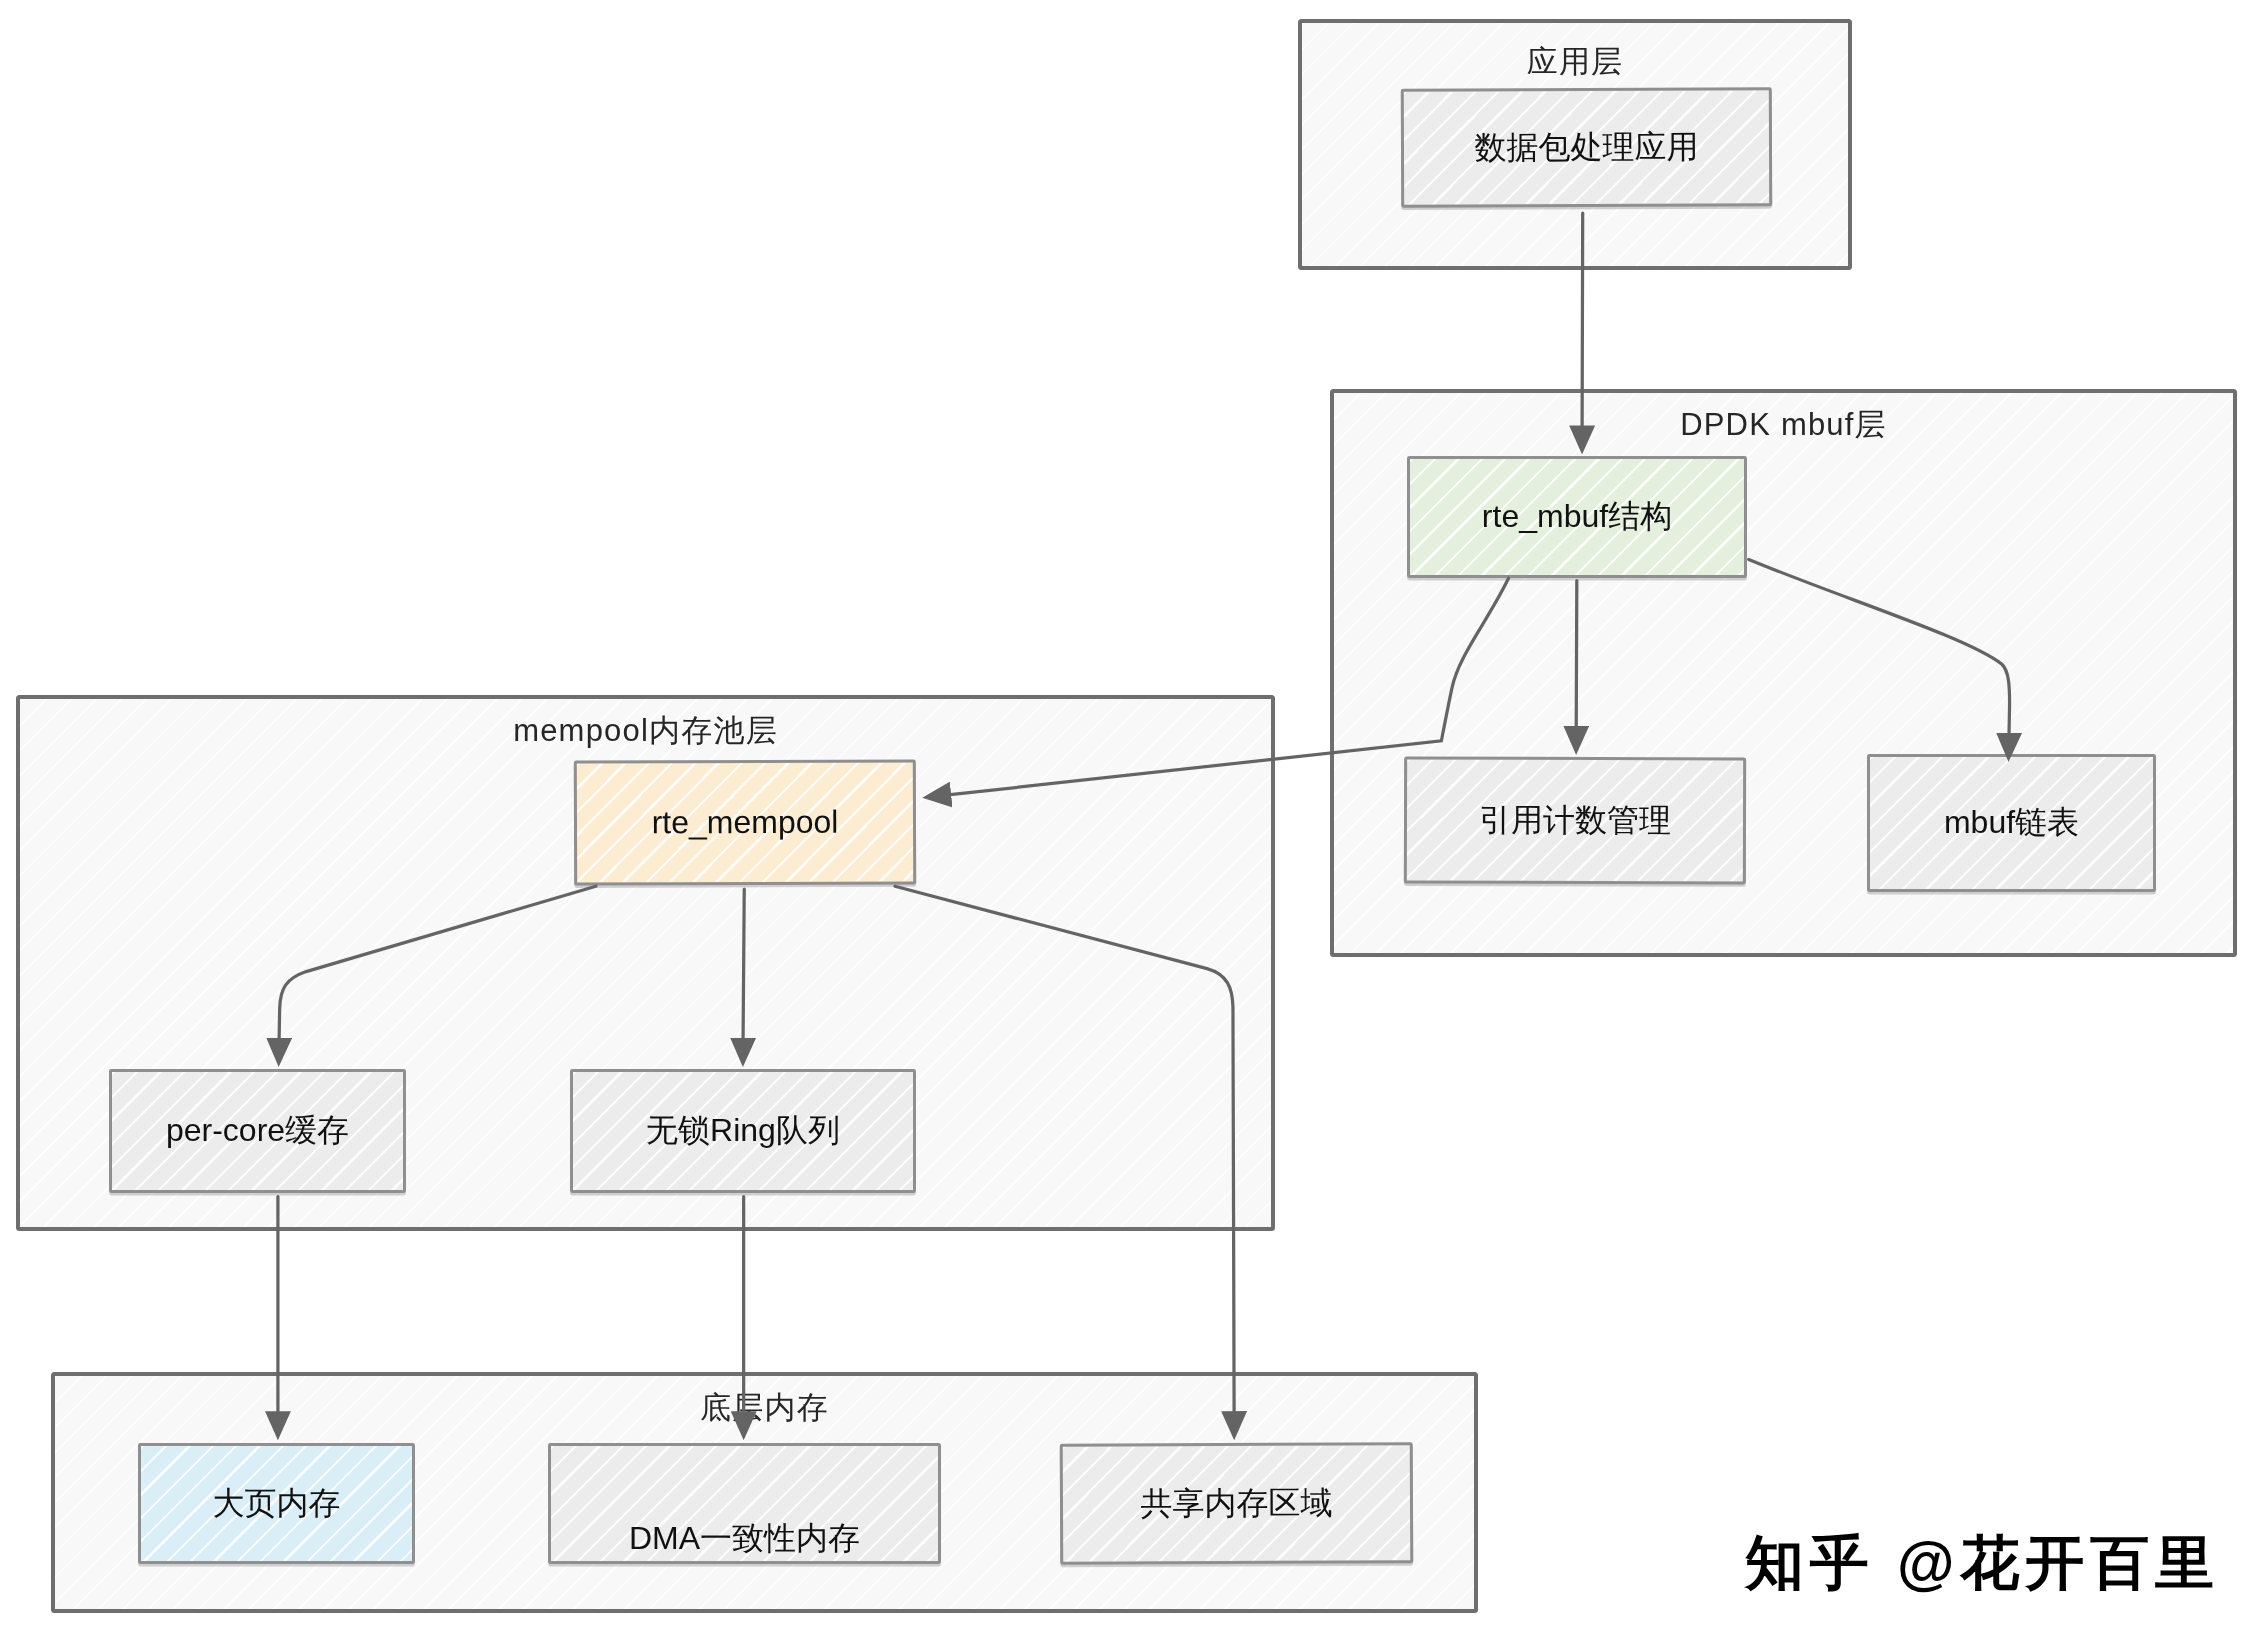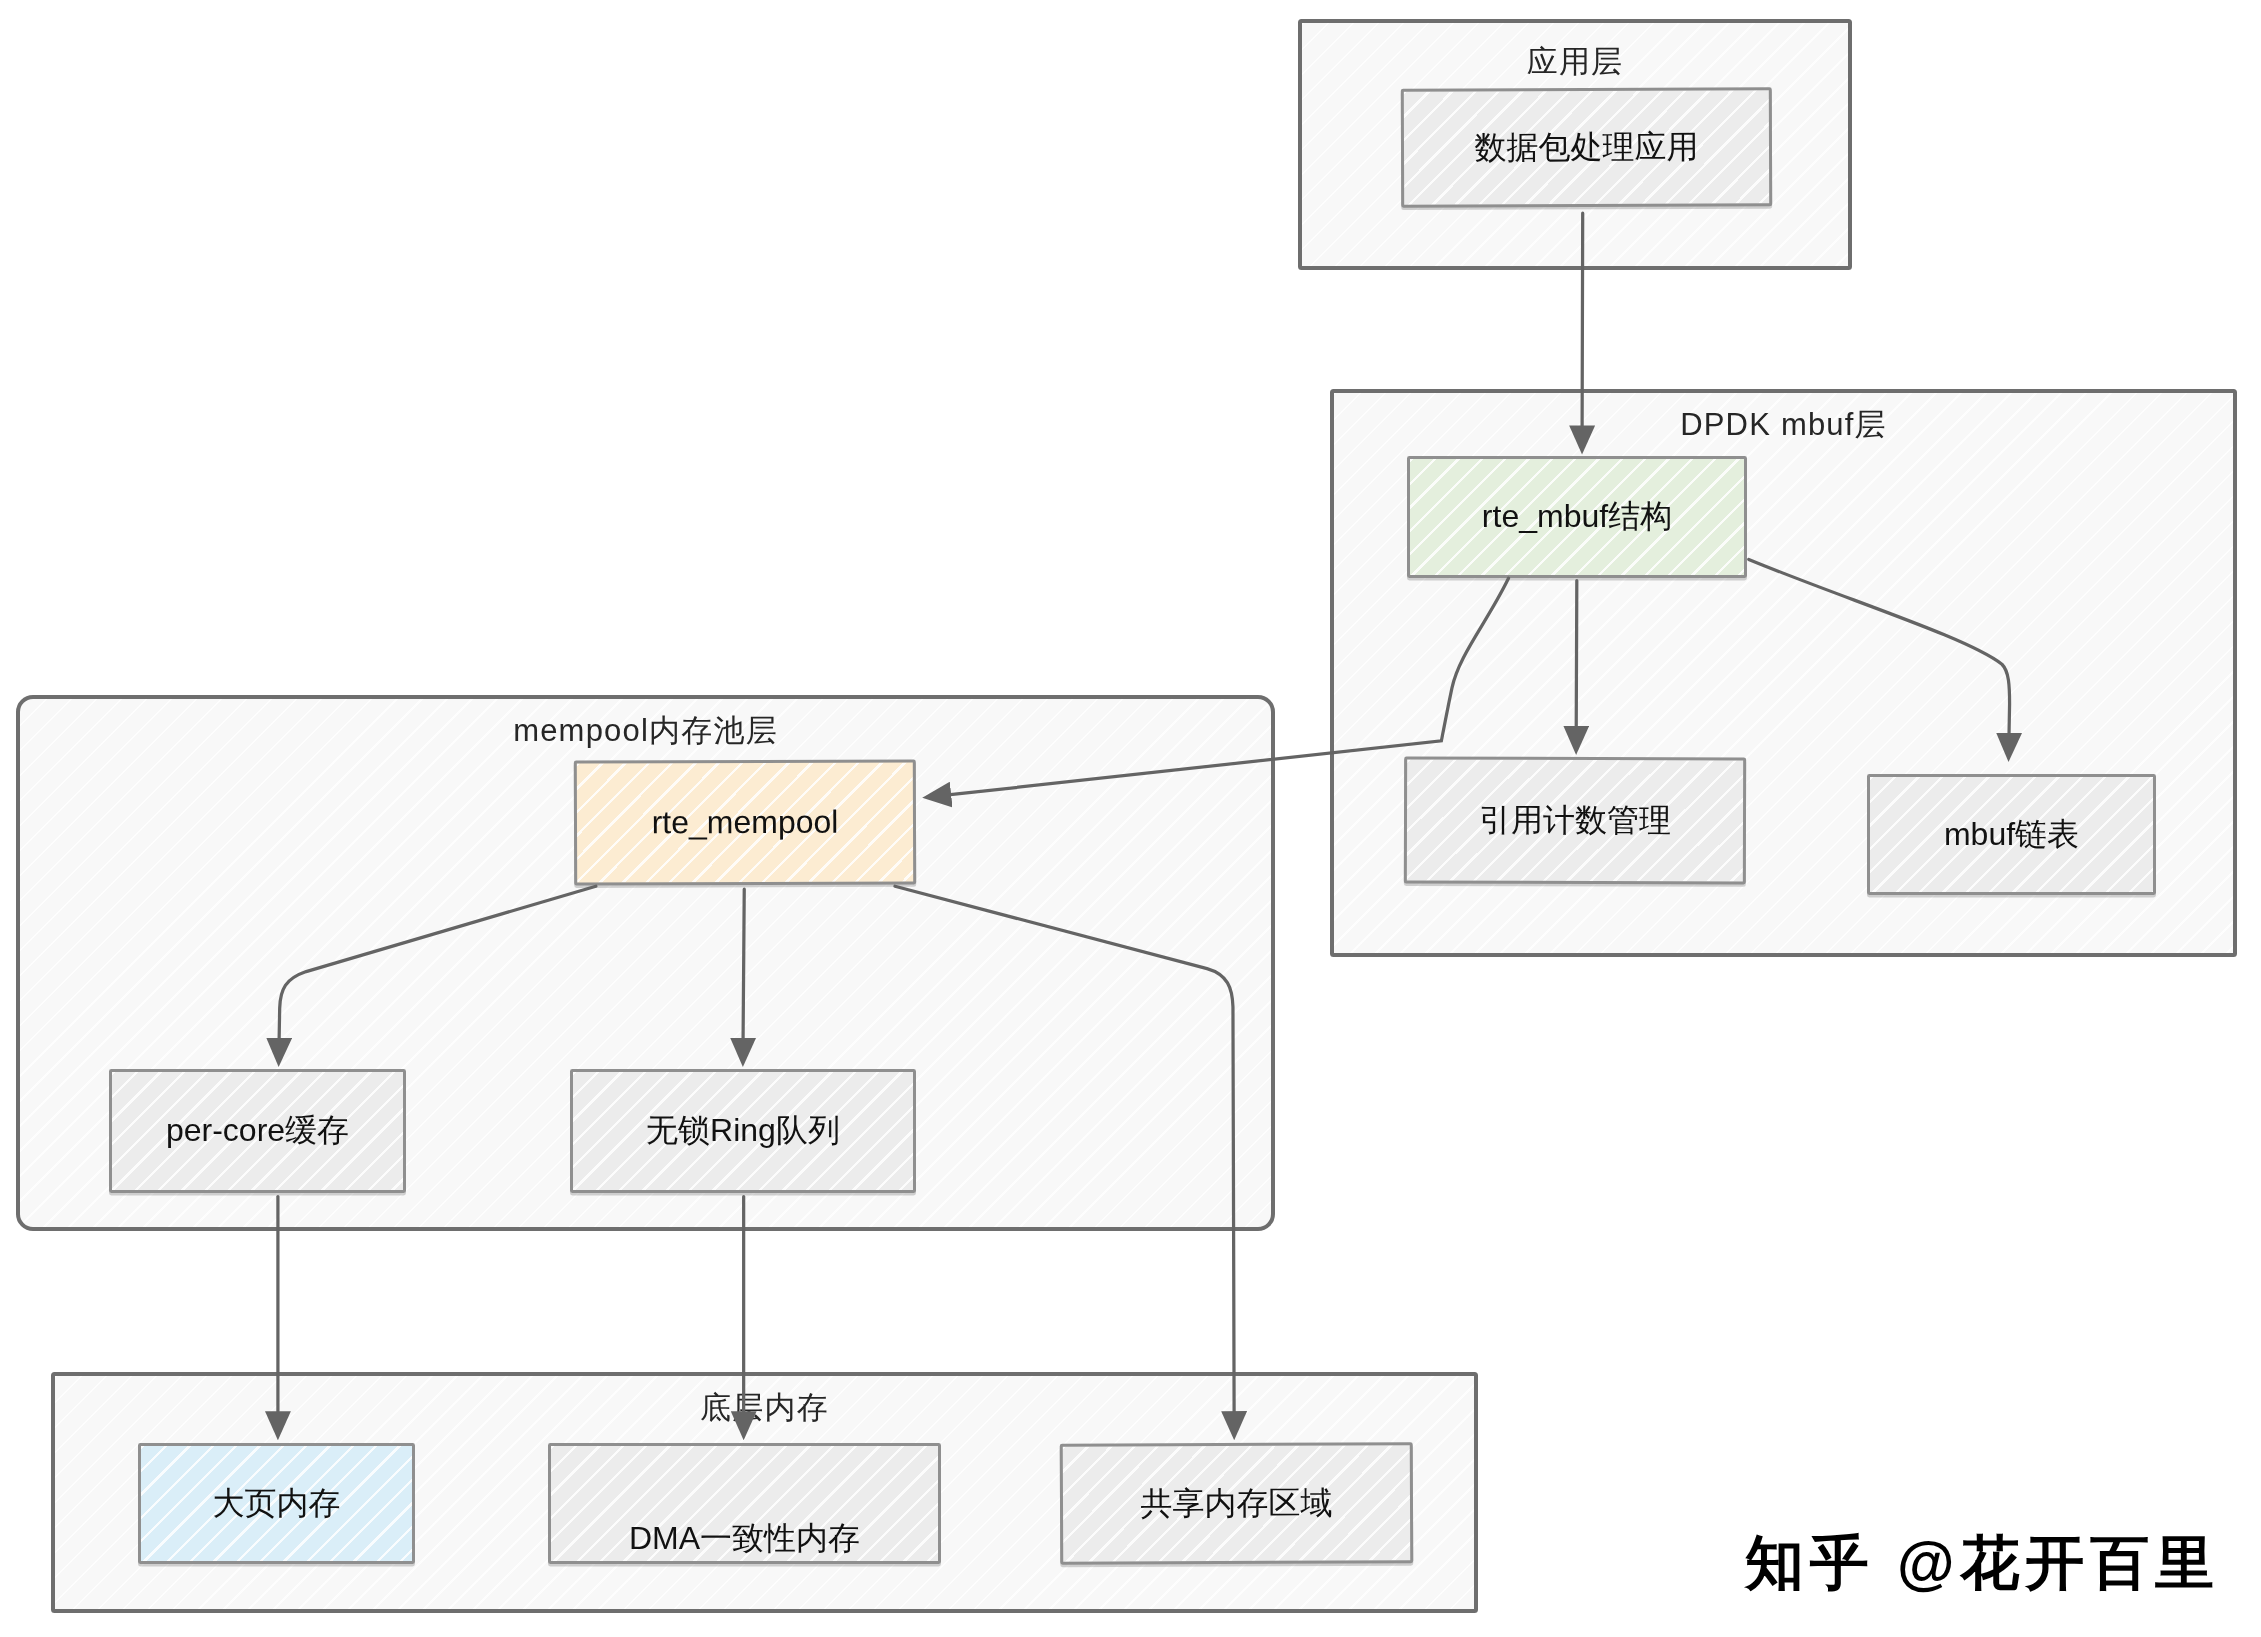--- a/index.html
+++ b/index.html
@@ -41,29 +41,29 @@
   }
   .node.green{background-color:#e4efdd;}
   .node.orange{background-color:#fcecd2;}
   .node.blue{background-color:#daeef8;}
 
   
   #c-app     {left:1298px;top:19.4px;  width:554px; height:251px;}
   #c-app .container-title{top:17.7px;}
   #c-mbuf    {left:1330px;top:389px; width:907px;height:568px;}
   #c-mbuf .container-title{top:10.6px;}
-  #c-mempool {left:16px;  top:695px;width:1259px;height:536px;border-radius:17px;}
+  #c-mempool {left:16px;  top:695px;width:1259px;height:536px;}
   #c-mempool .container-title{top:10.6px;}
   #c-bottom  {left:51px;  top:1372px;width:1427px;height:241px;}
   #c-bottom .container-title{top:10.6px;}
 
   #n-pkt     {left:1401px;top:88px; width:371px;height:119px;transform:rotate(-.2deg);}
   #n-mbuf    {left:1407px;top:456px; width:340px;height:122px;}
   #n-refcnt  {left:1404px;top:757px;width:342px;height:127px;transform:rotate(.15deg);align-items:center;}
-  #n-chain   {left:1867px;top:754px;width:289px;height:121px;margin-top:20px;}
+  #n-chain   {left:1867px;top:754px;width:289px;height:138px;}
   #n-mempool {left:574px; top:760px;width:342px;height:125px;transform:rotate(-.2deg);}
   #n-percore {left:109px; top:1069px;width:297px;height:124px;}
   #n-ring    {left:570px; top:1069px;width:346px;height:124px;}
   #n-huge    {left:138px; top:1443px;width:277px;height:121px;}
   #n-dma     {left:548px; top:1443px;width:393px;height:121px;align-items:flex-end;}
   #n-shared  {left:1060px;top:1443px;width:353px;height:121px;transform:rotate(-.25deg);}
 
   
   svg.edges{position:absolute;left:0;top:0;z-index:3;pointer-events:none;}
   .edge{stroke:#646464;stroke-width:5.5;fill:none;stroke-linecap:round;}

